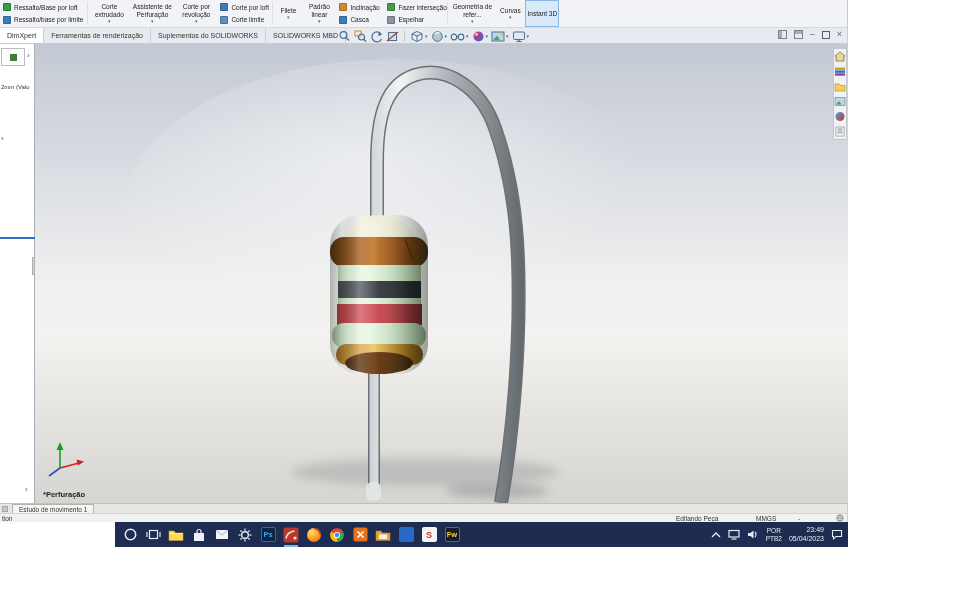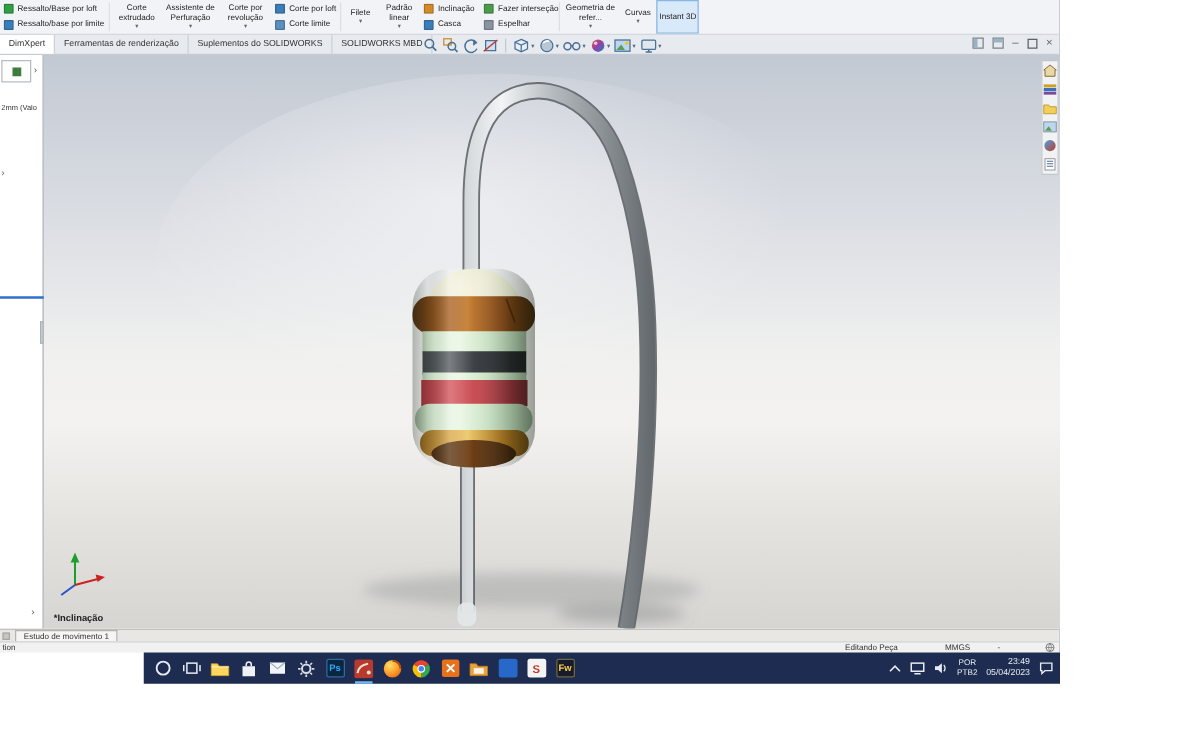--- a/index.html
+++ b/index.html
@@ -386,21 +386,21 @@
       </g>
 
       <g>
         <line x1="25" y1="424" x2="25" y2="403" stroke="#1f9d2c" stroke-width="1.6"></line>
         <path d="M25,398 L21.5,406 L28.5,406 Z" fill="#1f9d2c"></path>
         <line x1="25" y1="424" x2="44" y2="419" stroke="#cc2222" stroke-width="1.6"></line>
         <path d="M49,417.5 L41.5,415.5 L43,421.5 Z" fill="#cc2222"></path>
         <line x1="25" y1="424" x2="14" y2="432" stroke="#2a52c8" stroke-width="1.6"></line>
       </g>
     </svg>
-    <div class="view-label">*Inclinação</div>
+    <div class="view-label">*Perfuração</div>
   </div>
 
   <div class="task-strip">
     <span class="tp-ic">
       <svg width="12" height="11">
           <path d="M6,1 L11,5 H10 V10 H2 V5 H1 Z" fill="#e8d8a8" stroke="#8a6a2a" stroke-width="0.8"></path>
         </svg>
     </span>
     <span class="tp-ic">
       <svg width="12" height="11">

